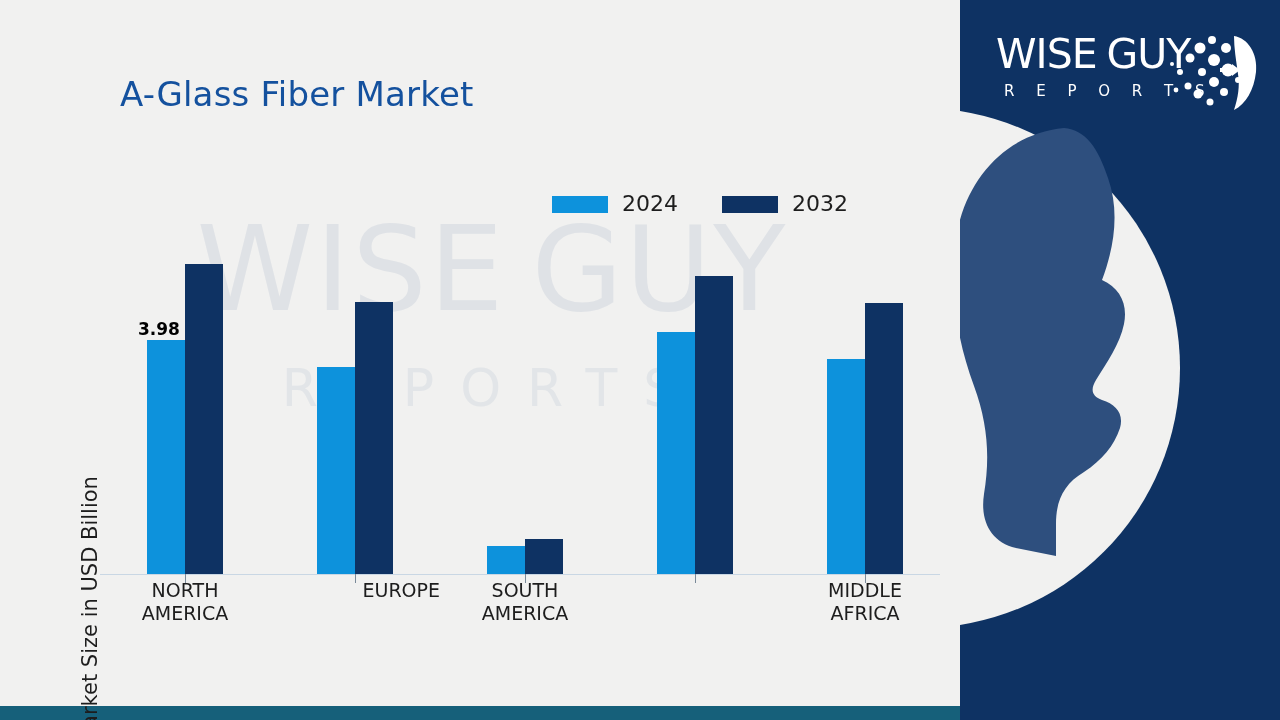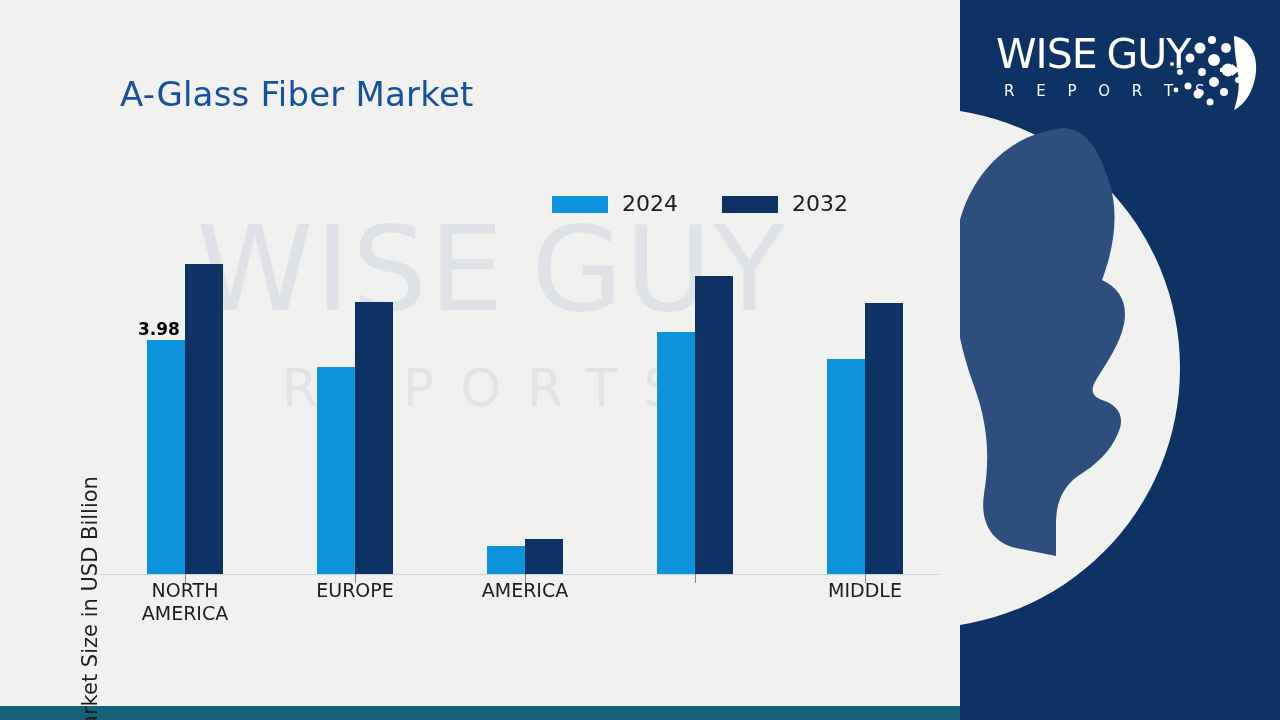--- a/index.html
+++ b/index.html
@@ -287,30 +287,32 @@
           <div class="bar c2024" title="2024: 3.66" style="height: 215.208px; background: rgb(13, 146, 220);"></div>
           <div class="bar c2032" title="2032: 4.61" style="height: 271.068px; background: rgb(14, 50, 99);"></div>
         </div>
         <div class="bar-tick" style="left: 865px;"></div>
       </div>
     <div id="cats-root">
         <div class="cat-label" style="left: 100px; width: 170px;">
           <div>NORTH</div>
           <div>AMERICA</div>
         </div>
-        <div class="cat-label" style="left: 270px; width: 170px;">
+        <div class="cat-label" style="left: 270px; width: 170px; text-align: right;">
           <div>EUROPE</div>
         </div>
         <div class="cat-label" style="left: 440px; width: 170px;">
+          <div>SOUTH</div>
           <div>AMERICA</div>
         </div>
         <div class="cat-label" style="left: 610px; width: 170px;">
         </div>
         <div class="cat-label" style="left: 780px; width: 170px;">
           <div>MIDDLE</div>
+          <div>AFRICA</div>
         </div>
       </div>
   </div>
 
   <div class="right-panel">
     <div class="panel-circle"></div>
 
     <svg class="panel-dots" viewBox="0 0 480 440">
       <g fill="#c9cfdb">
         <circle cx="70" cy="60" r="26"></circle>

